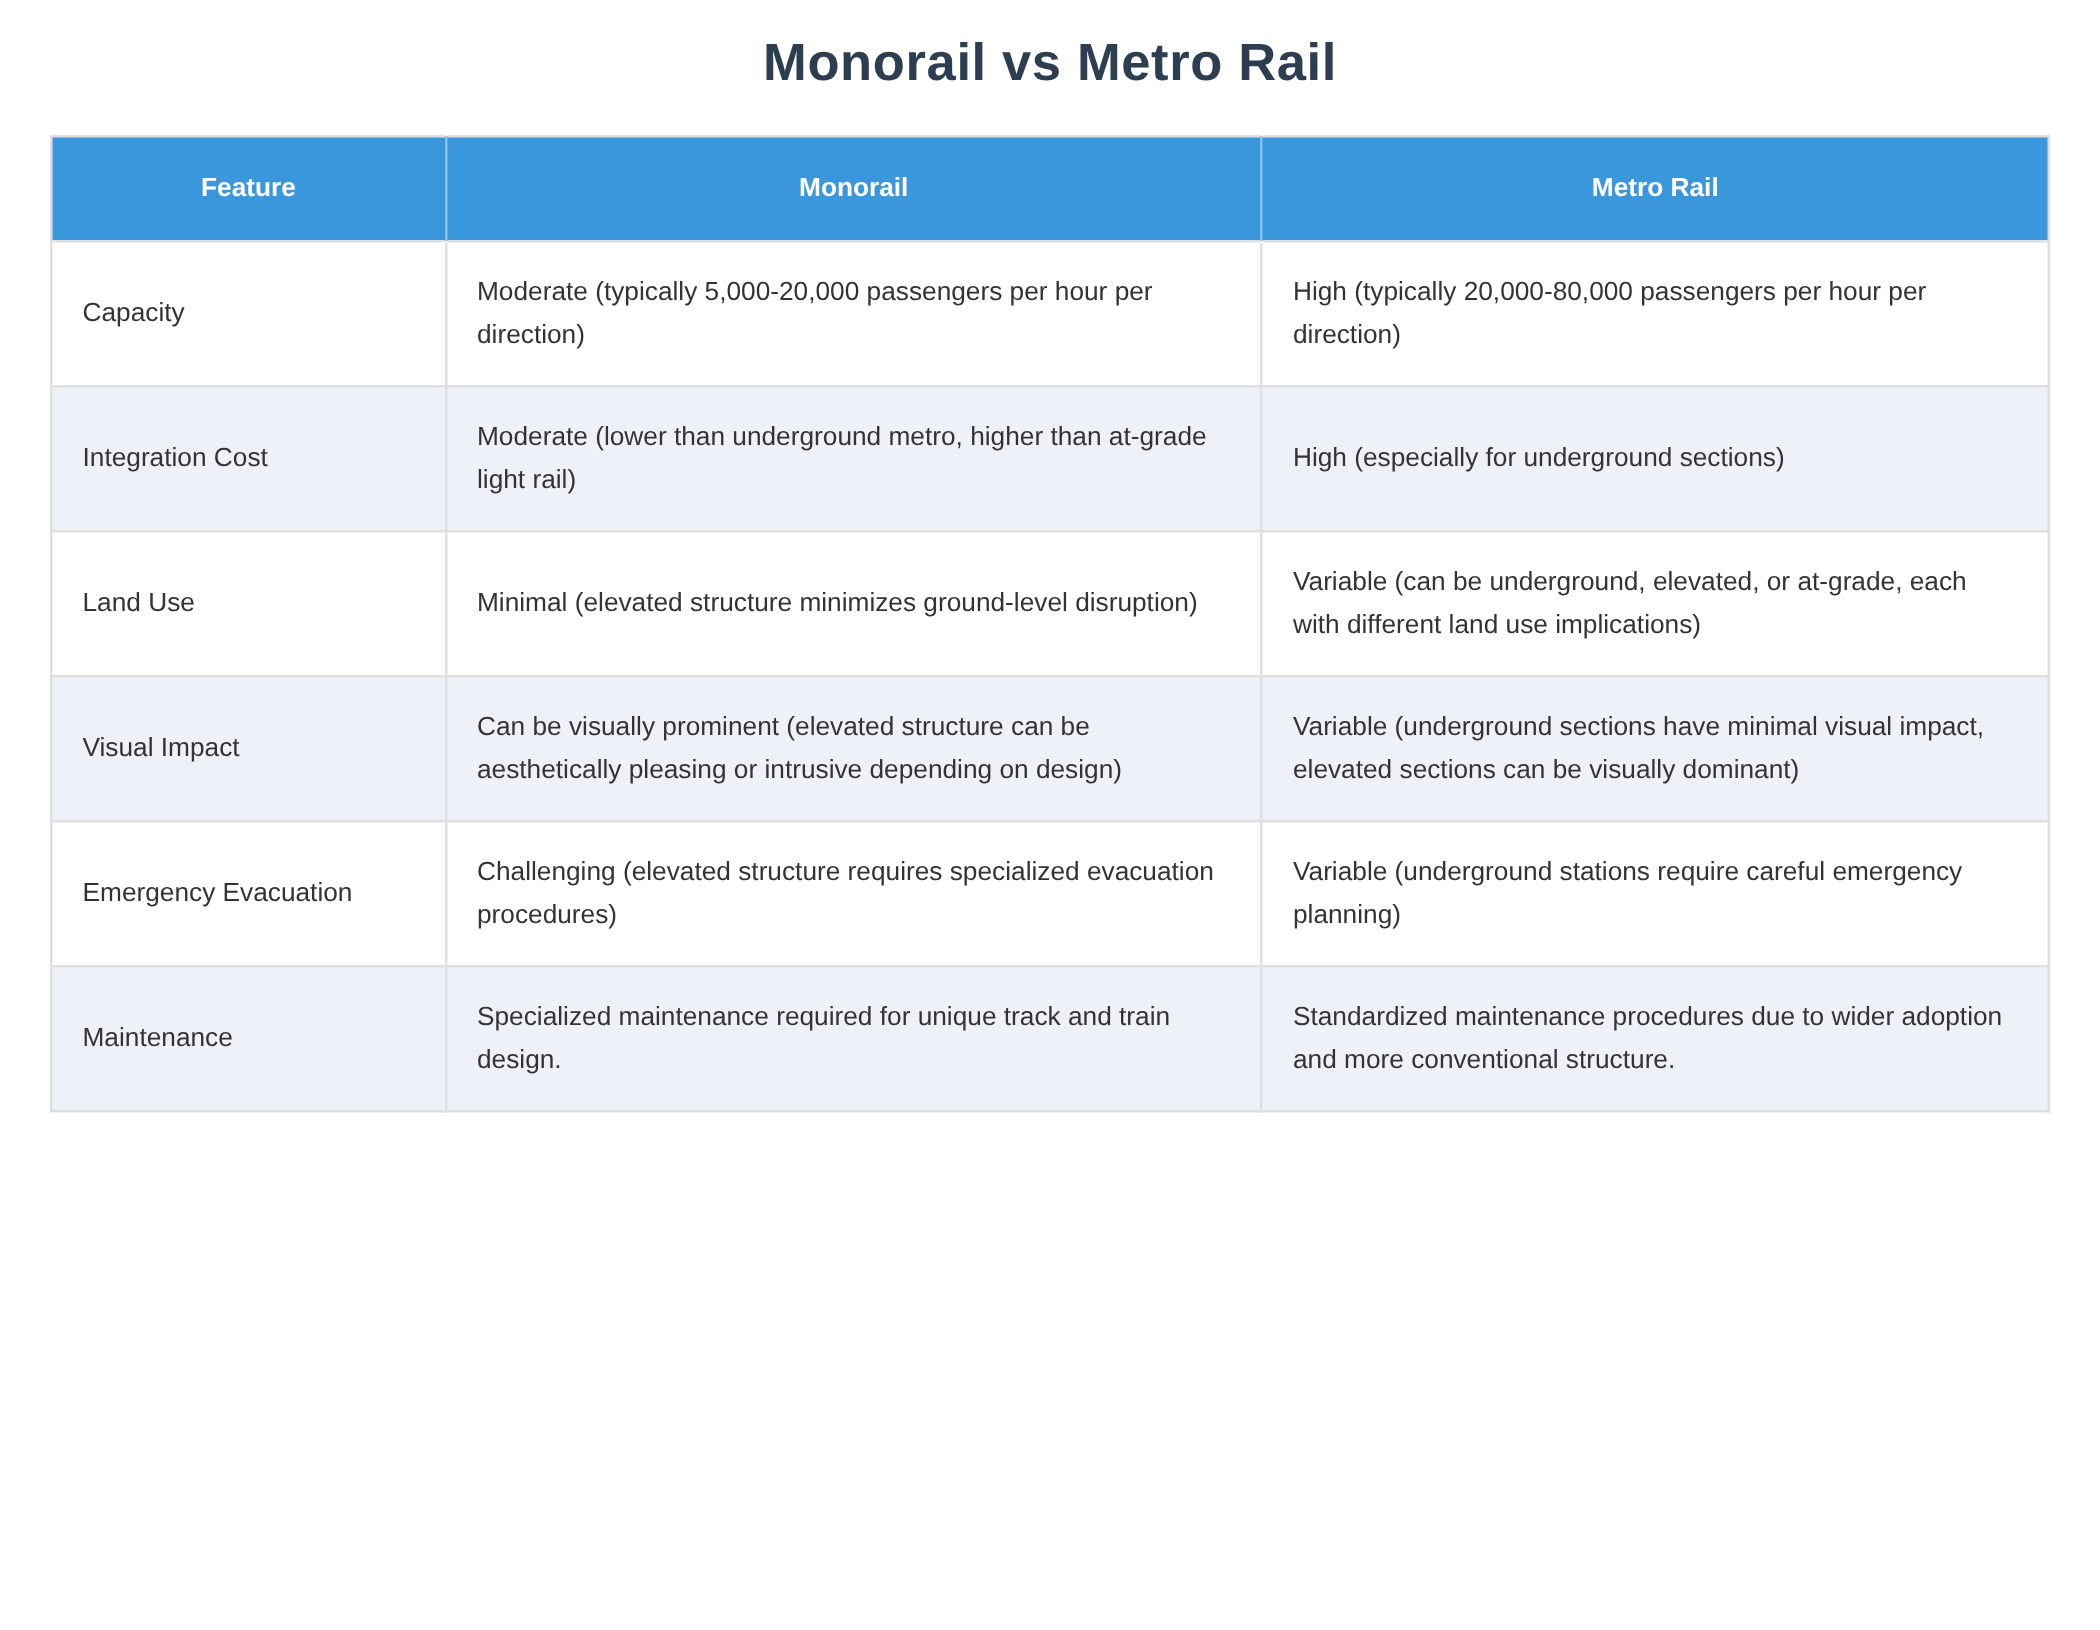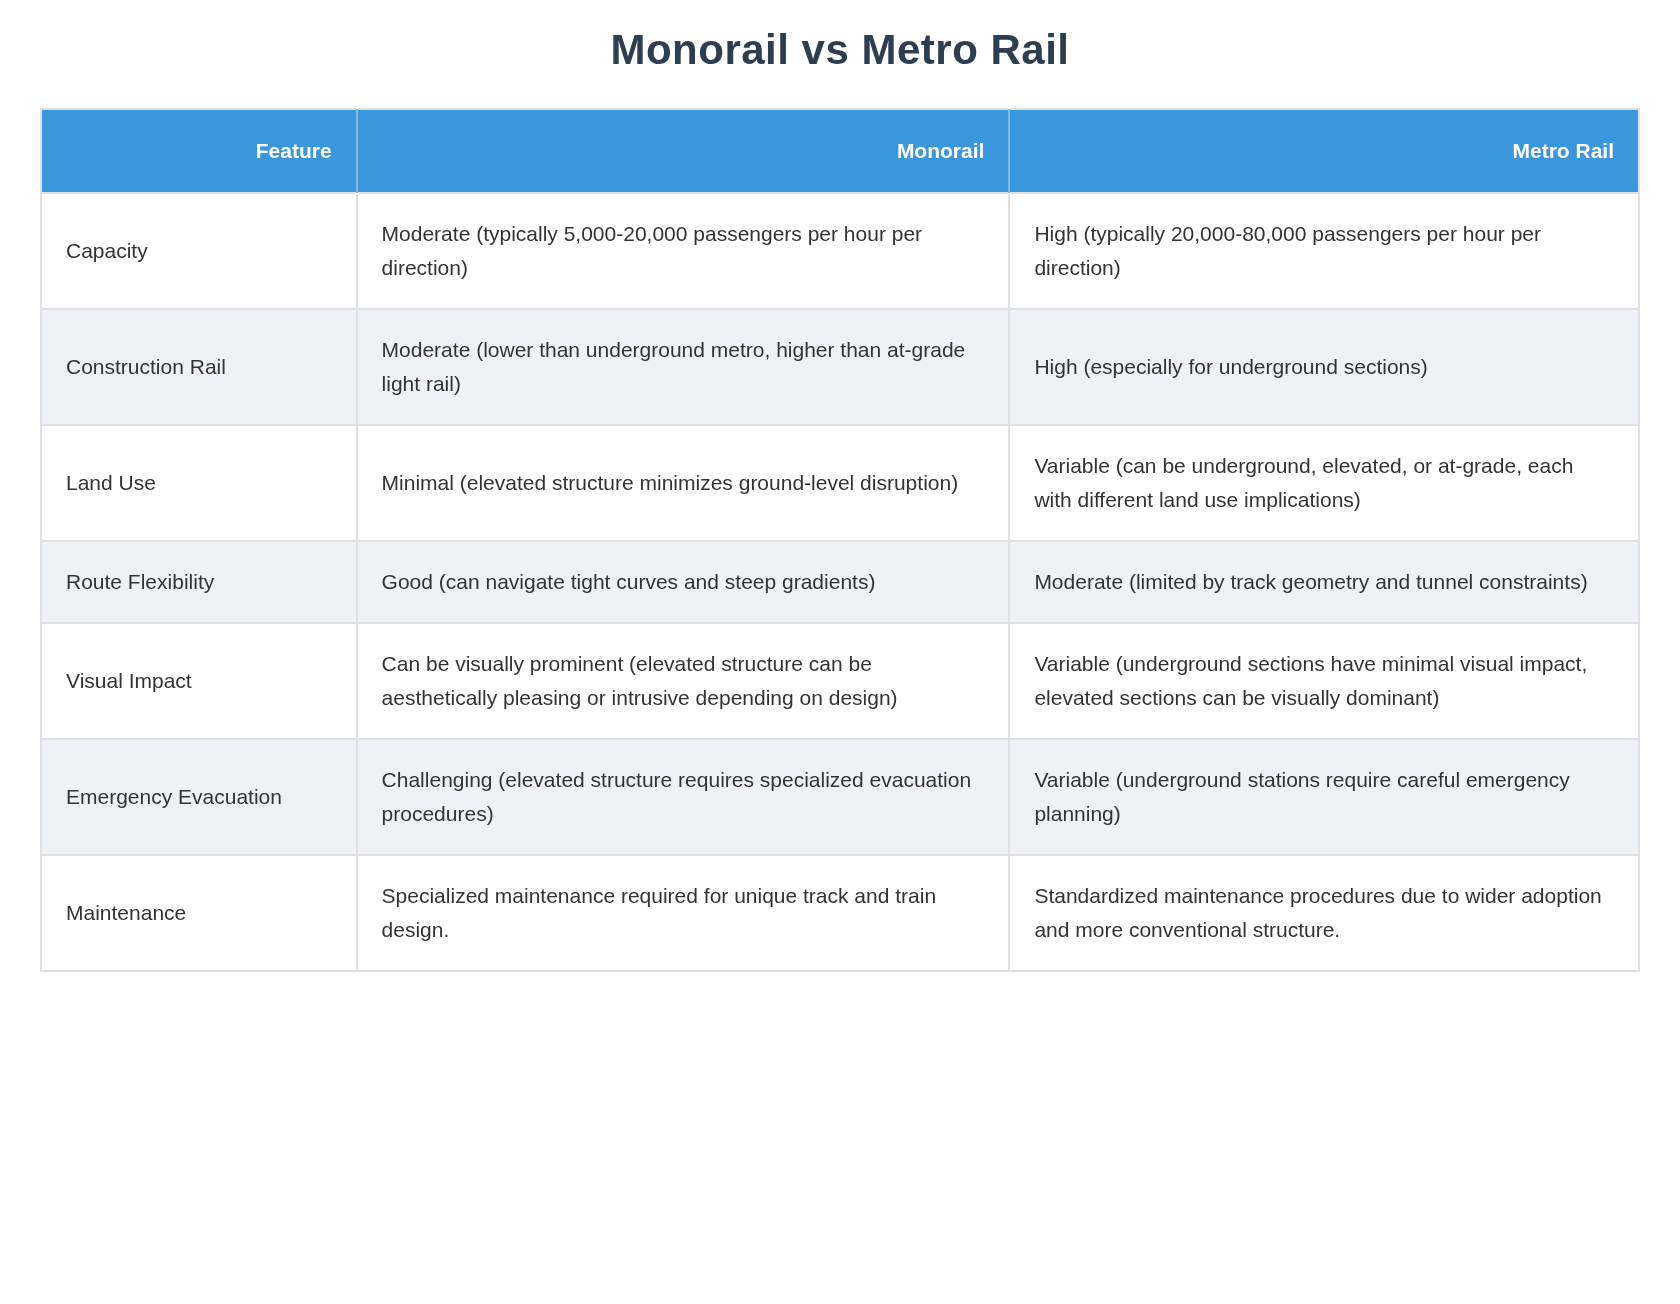--- a/index.html
+++ b/index.html
@@ -37,21 +37,21 @@
     border-collapse: collapse;
     table-layout: fixed;
     border: 2px solid var(--border);
   }
   col.col-feature { width: 19.75%; }
   col.col-monorail { width: 40.85%; }
   col.col-metro { width: 39.40%; }
   thead th {
     background: var(--header-bg);
     color: var(--header-text);
-    text-align: right;
+    text-align: center;
     font-size: 21px;
     font-weight: 700;
     height: 84px;
     padding: 0 24px;
     vertical-align: middle;
     border-left: 2px solid rgba(255,255,255,0.35);
   }
   thead th:first-child { border-left: none; }
   tbody td {
     font-size: 21px;
@@ -83,33 +83,28 @@
         <th>Metro Rail</th>
       </tr>
     </thead>
     <tbody>
       <tr>
         <td>Capacity</td>
         <td>Moderate (typically 5,000-20,000 passengers per hour per direction)</td>
         <td>High (typically 20,000-80,000 passengers per hour per direction)</td>
       </tr>
       <tr>
-        <td>Construction Rail</td>
+        <td>Integration Cost</td>
         <td>Moderate (lower than underground metro, higher than at-grade light rail)</td>
         <td>High (especially for underground sections)</td>
       </tr>
       <tr>
         <td>Land Use</td>
         <td>Minimal (elevated structure minimizes ground-level disruption)</td>
         <td>Variable (can be underground, elevated, or at-grade, each with different land use implications)</td>
-      </tr>
-      <tr>
-        <td>Route Flexibility</td>
-        <td>Good (can navigate tight curves and steep gradients)</td>
-        <td>Moderate (limited by track geometry and tunnel constraints)</td>
       </tr>
       <tr>
         <td>Visual Impact</td>
         <td>Can be visually prominent (elevated structure can be aesthetically pleasing or intrusive depending on design)</td>
         <td>Variable (underground sections have minimal visual impact, elevated sections can be visually dominant)</td>
       </tr>
       <tr>
         <td>Emergency Evacuation</td>
         <td>Challenging (elevated structure requires specialized evacuation procedures)</td>
         <td>Variable (underground stations require careful emergency planning)</td>

